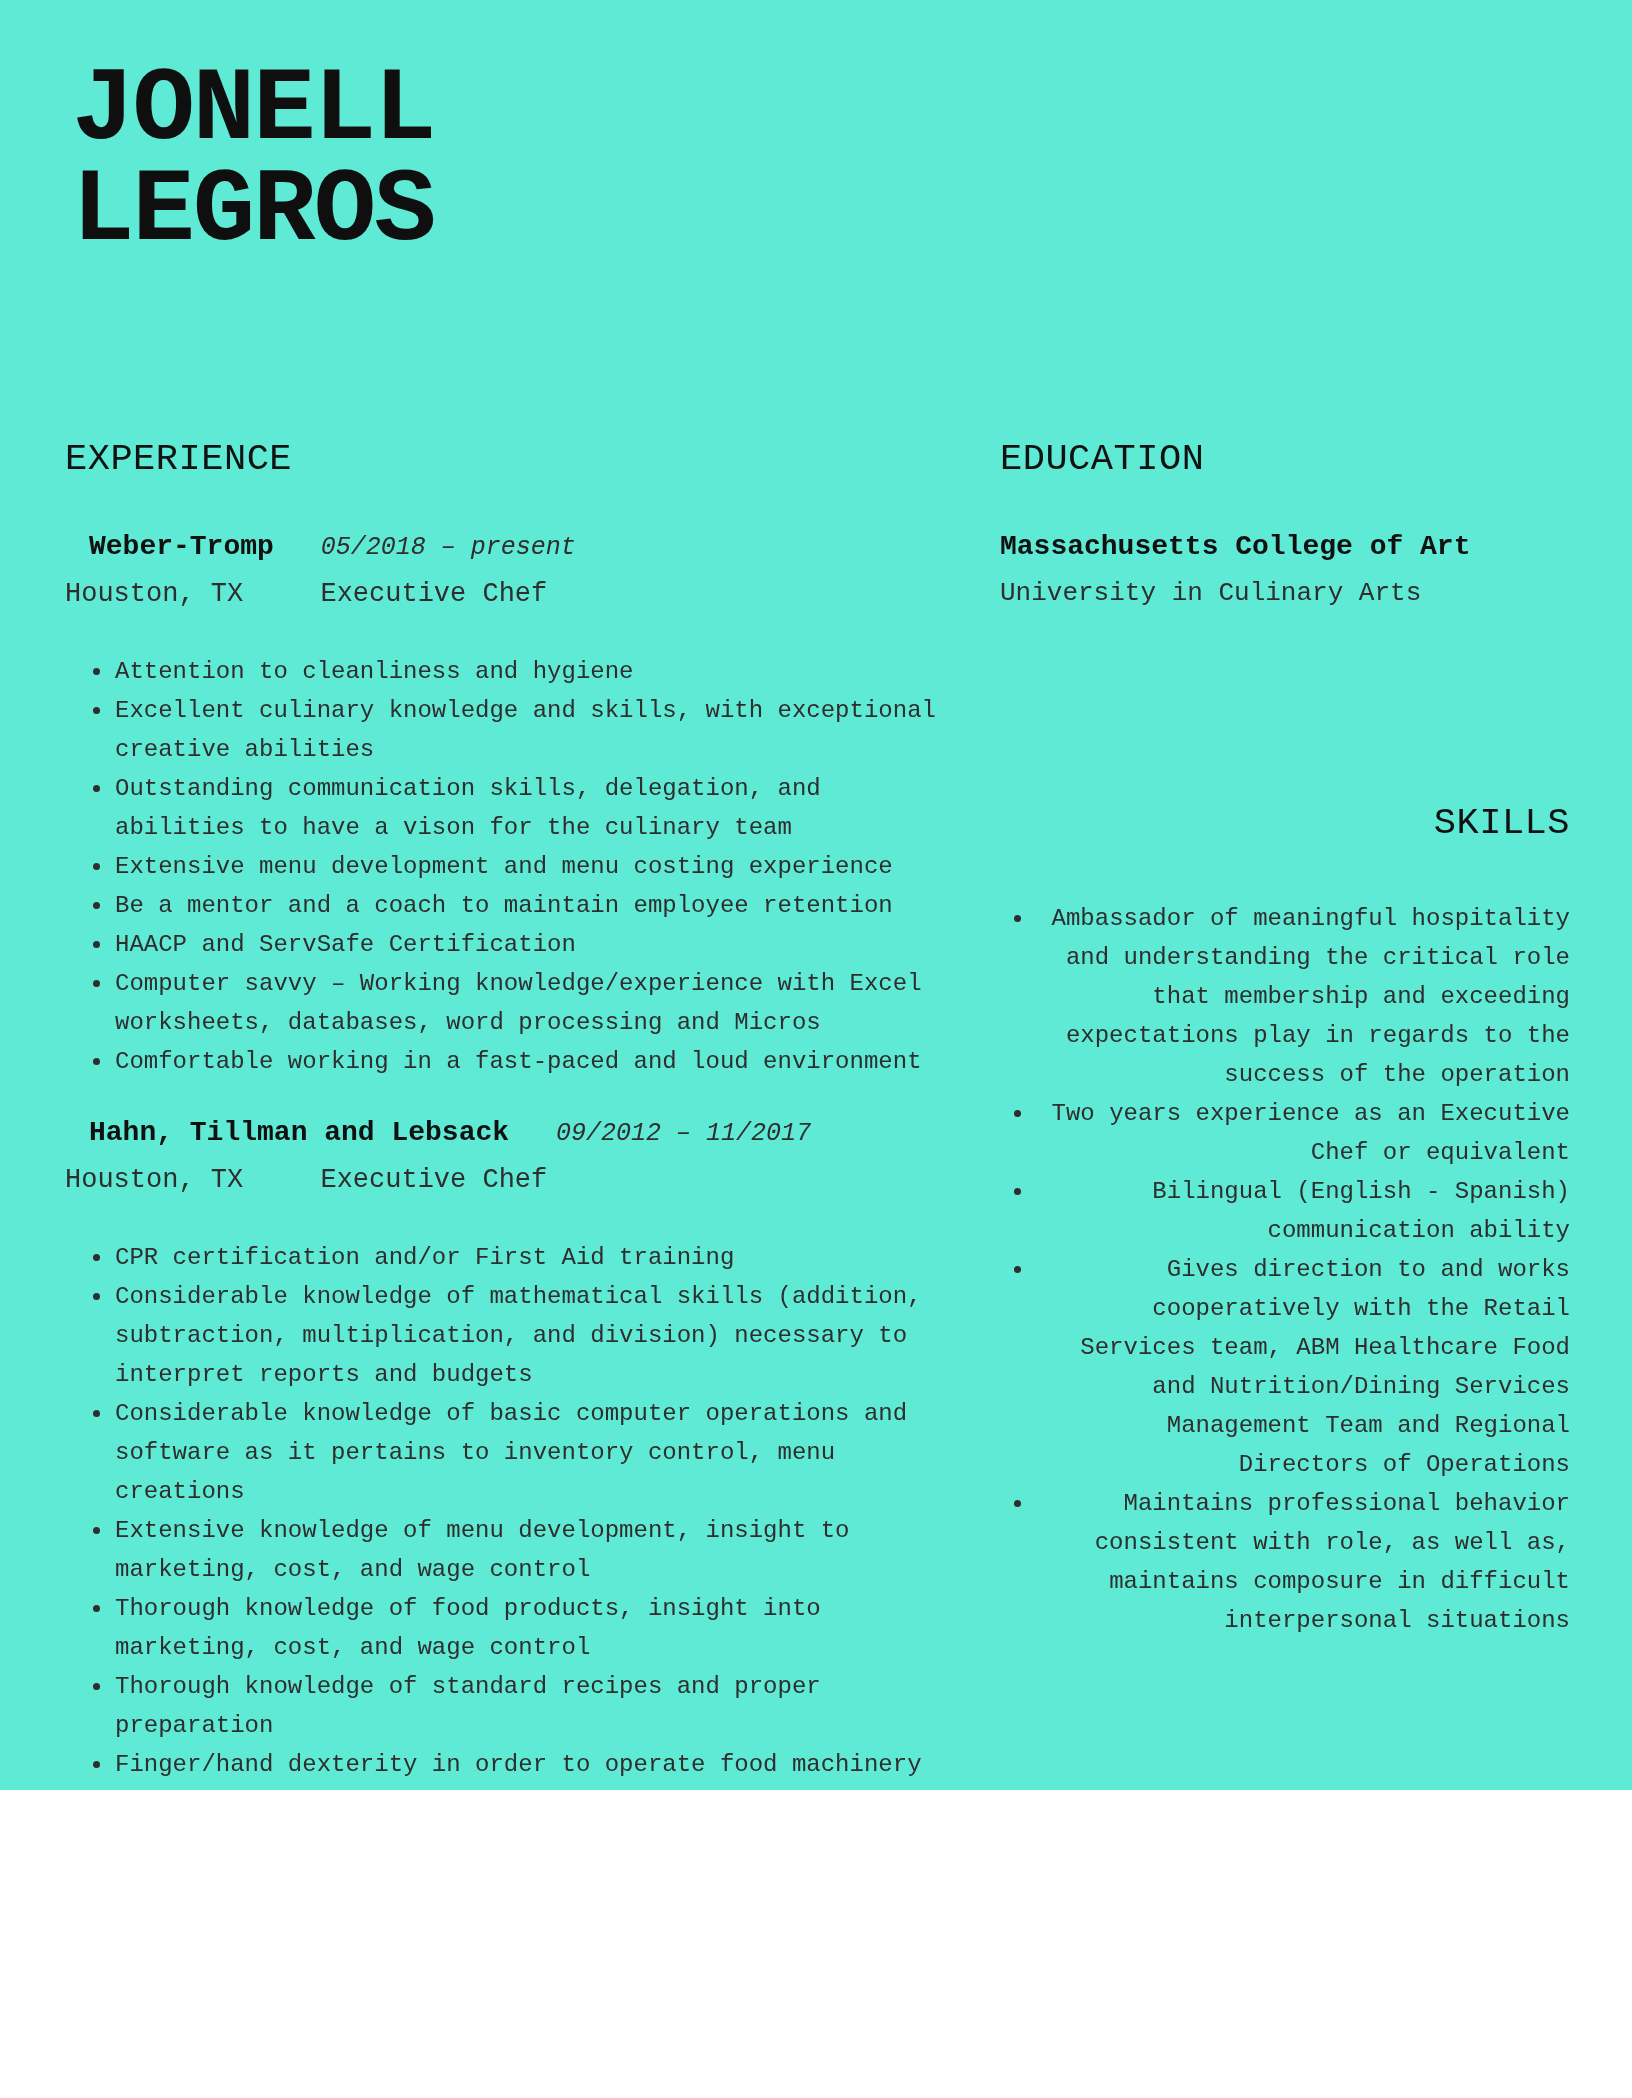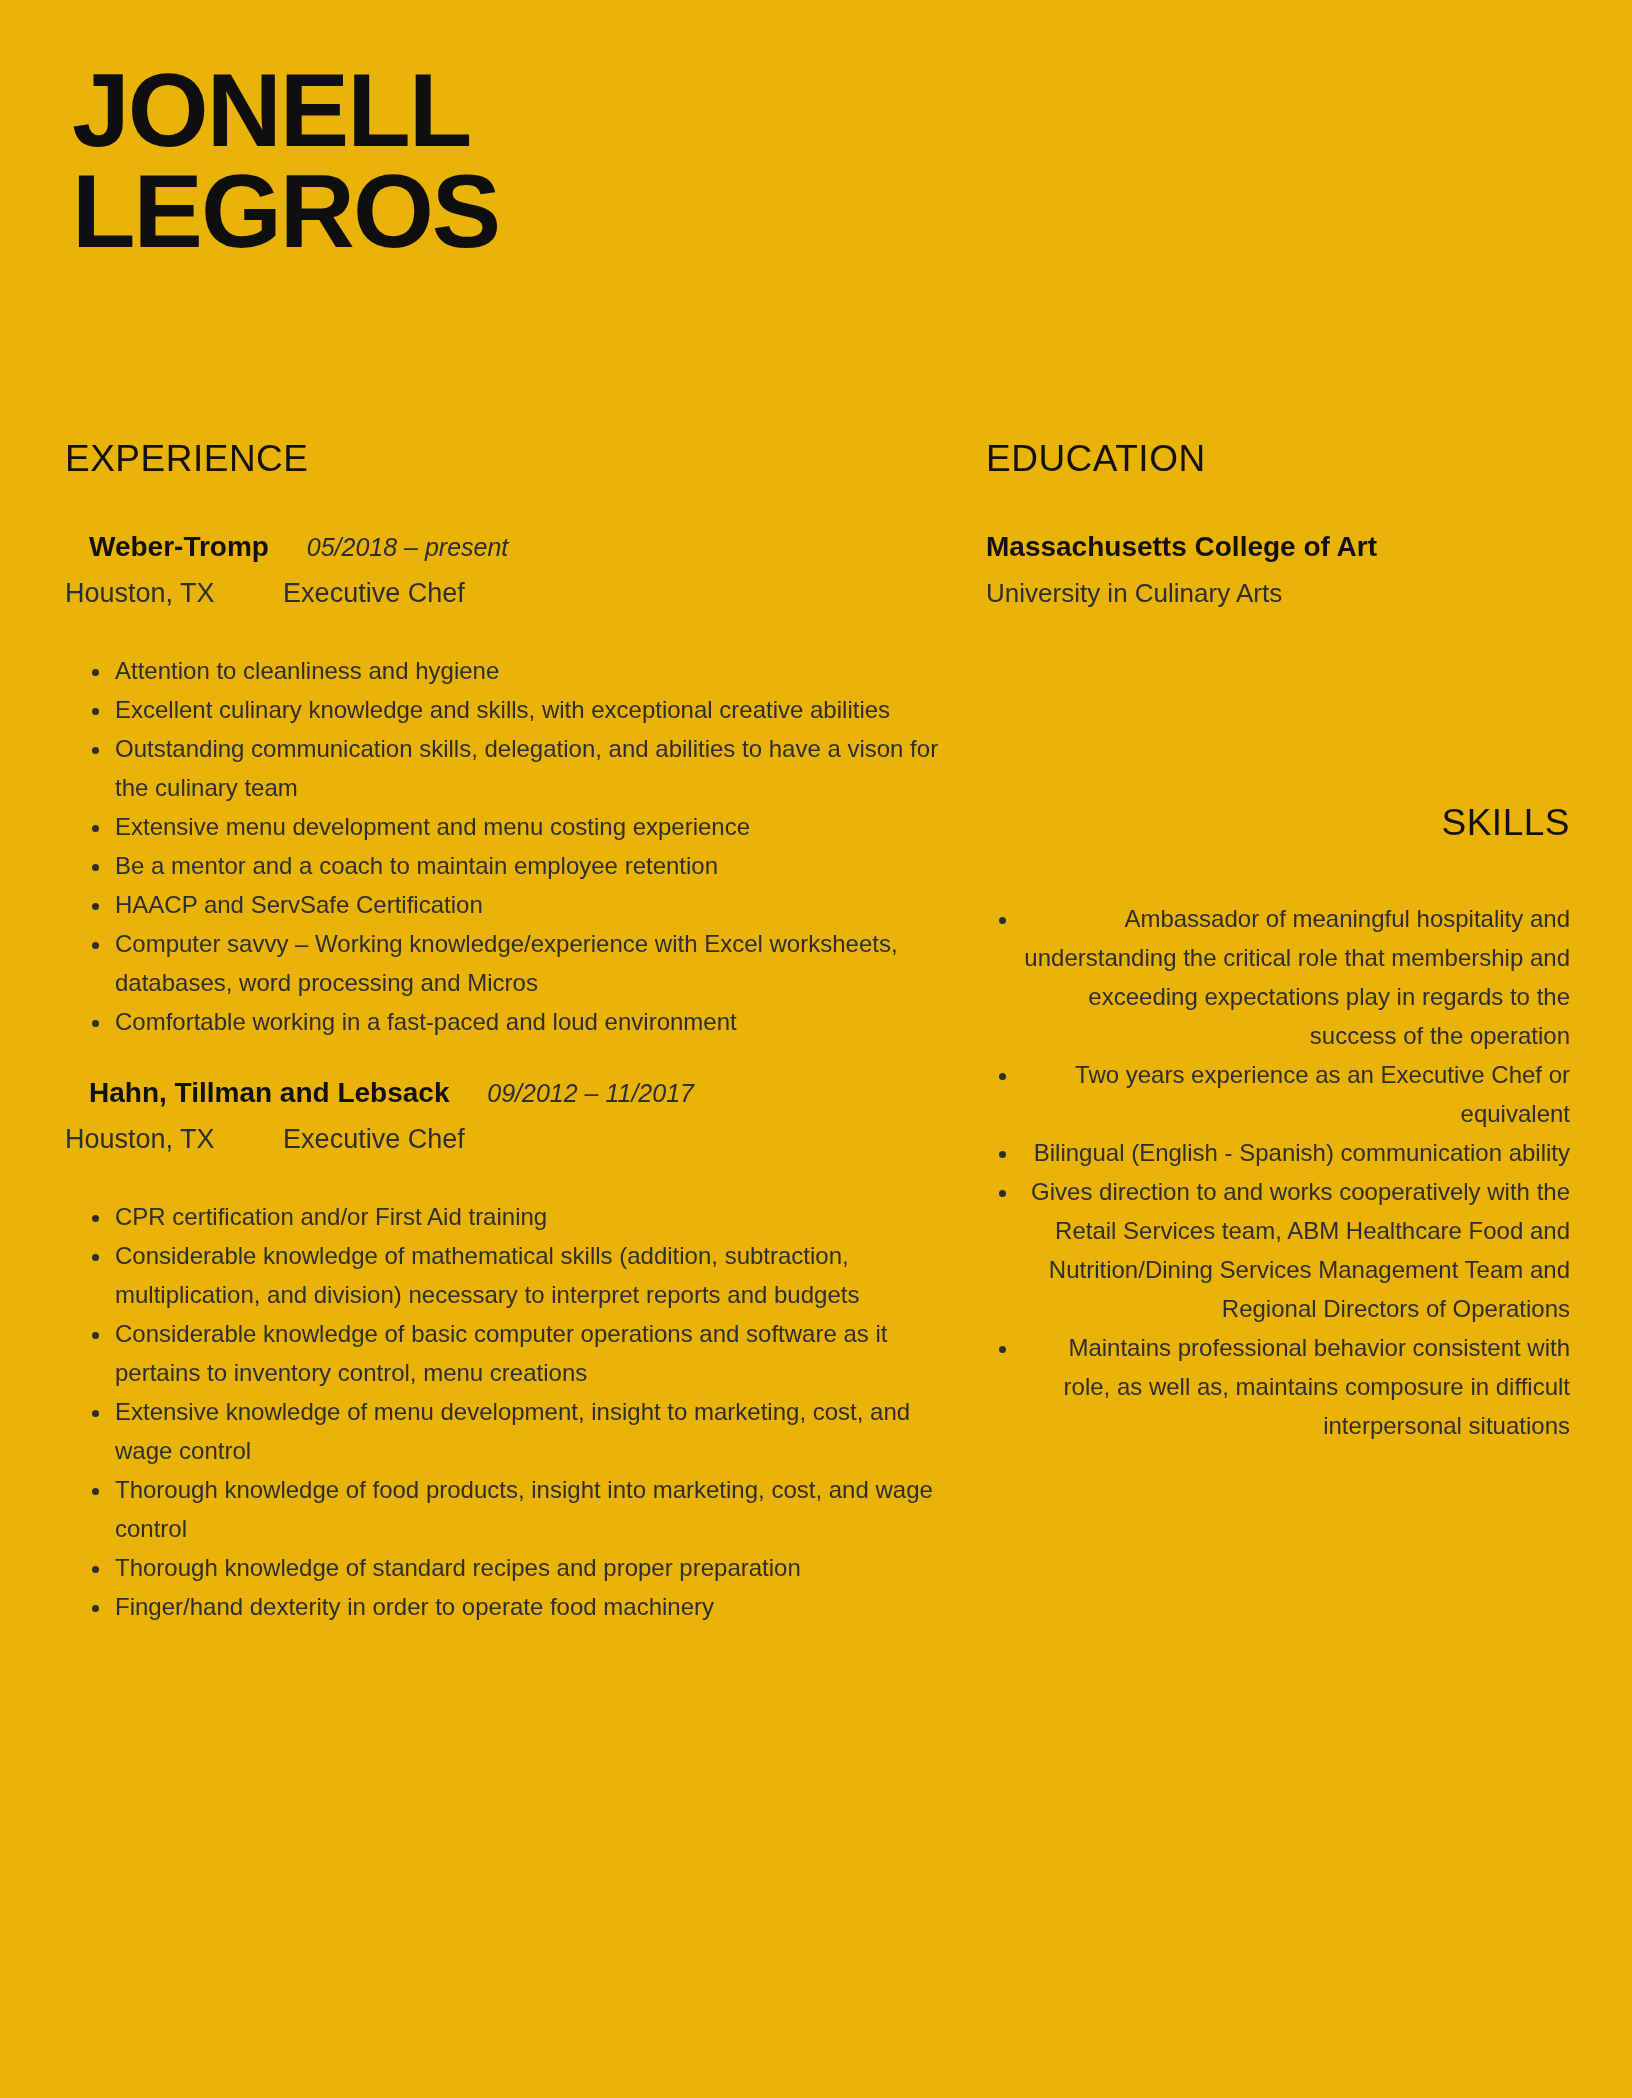--- a/index.html
+++ b/index.html
@@ -1,24 +1,24 @@
 <!DOCTYPE html>
 <html><head>
 <meta charset="utf-8">
 <title>Resume</title>
 <style>
   * { box-sizing: border-box; }
   html, body { margin: 0; padding: 0; background: #ffffff; }
   .page {
     width: 1632px;
-    height: 2098px;
-    background: #eab308;
+    height: 1790px;
+    background: #5eead4;
     position: relative;
     overflow: hidden;
-    font-family: Liberation Sans, sans-serif;
+    font-family: Liberation Mono, monospace;
     color: #2e2e2e;
   }
   
   .header {
     display: flex;
     justify-content: space-between;
     align-items: flex-start;
     padding: 60px 62px 0 72px;
   }
   .name {
@@ -34,21 +34,21 @@
     text-align: right;
     font-size: 27px;
     line-height: 43px;
     color: #3a3a3a;
     padding-top: 10px;
   }
   .contact .phone { margin-top: 24px; }
   
   .columns {
     display: flex;
-    gap: 41px;
+    gap: 55px;
     padding: 0 62px 0 65px;
     margin-top: 175px;
   }
   .col-left { width: 880px; flex: 0 0 880px; }
   .col-right { flex: 1; min-width: 0; }
   h2.section-heading {
     margin: 0;
     font-size: 37px;
     line-height: 44px;
     font-weight: 400;

